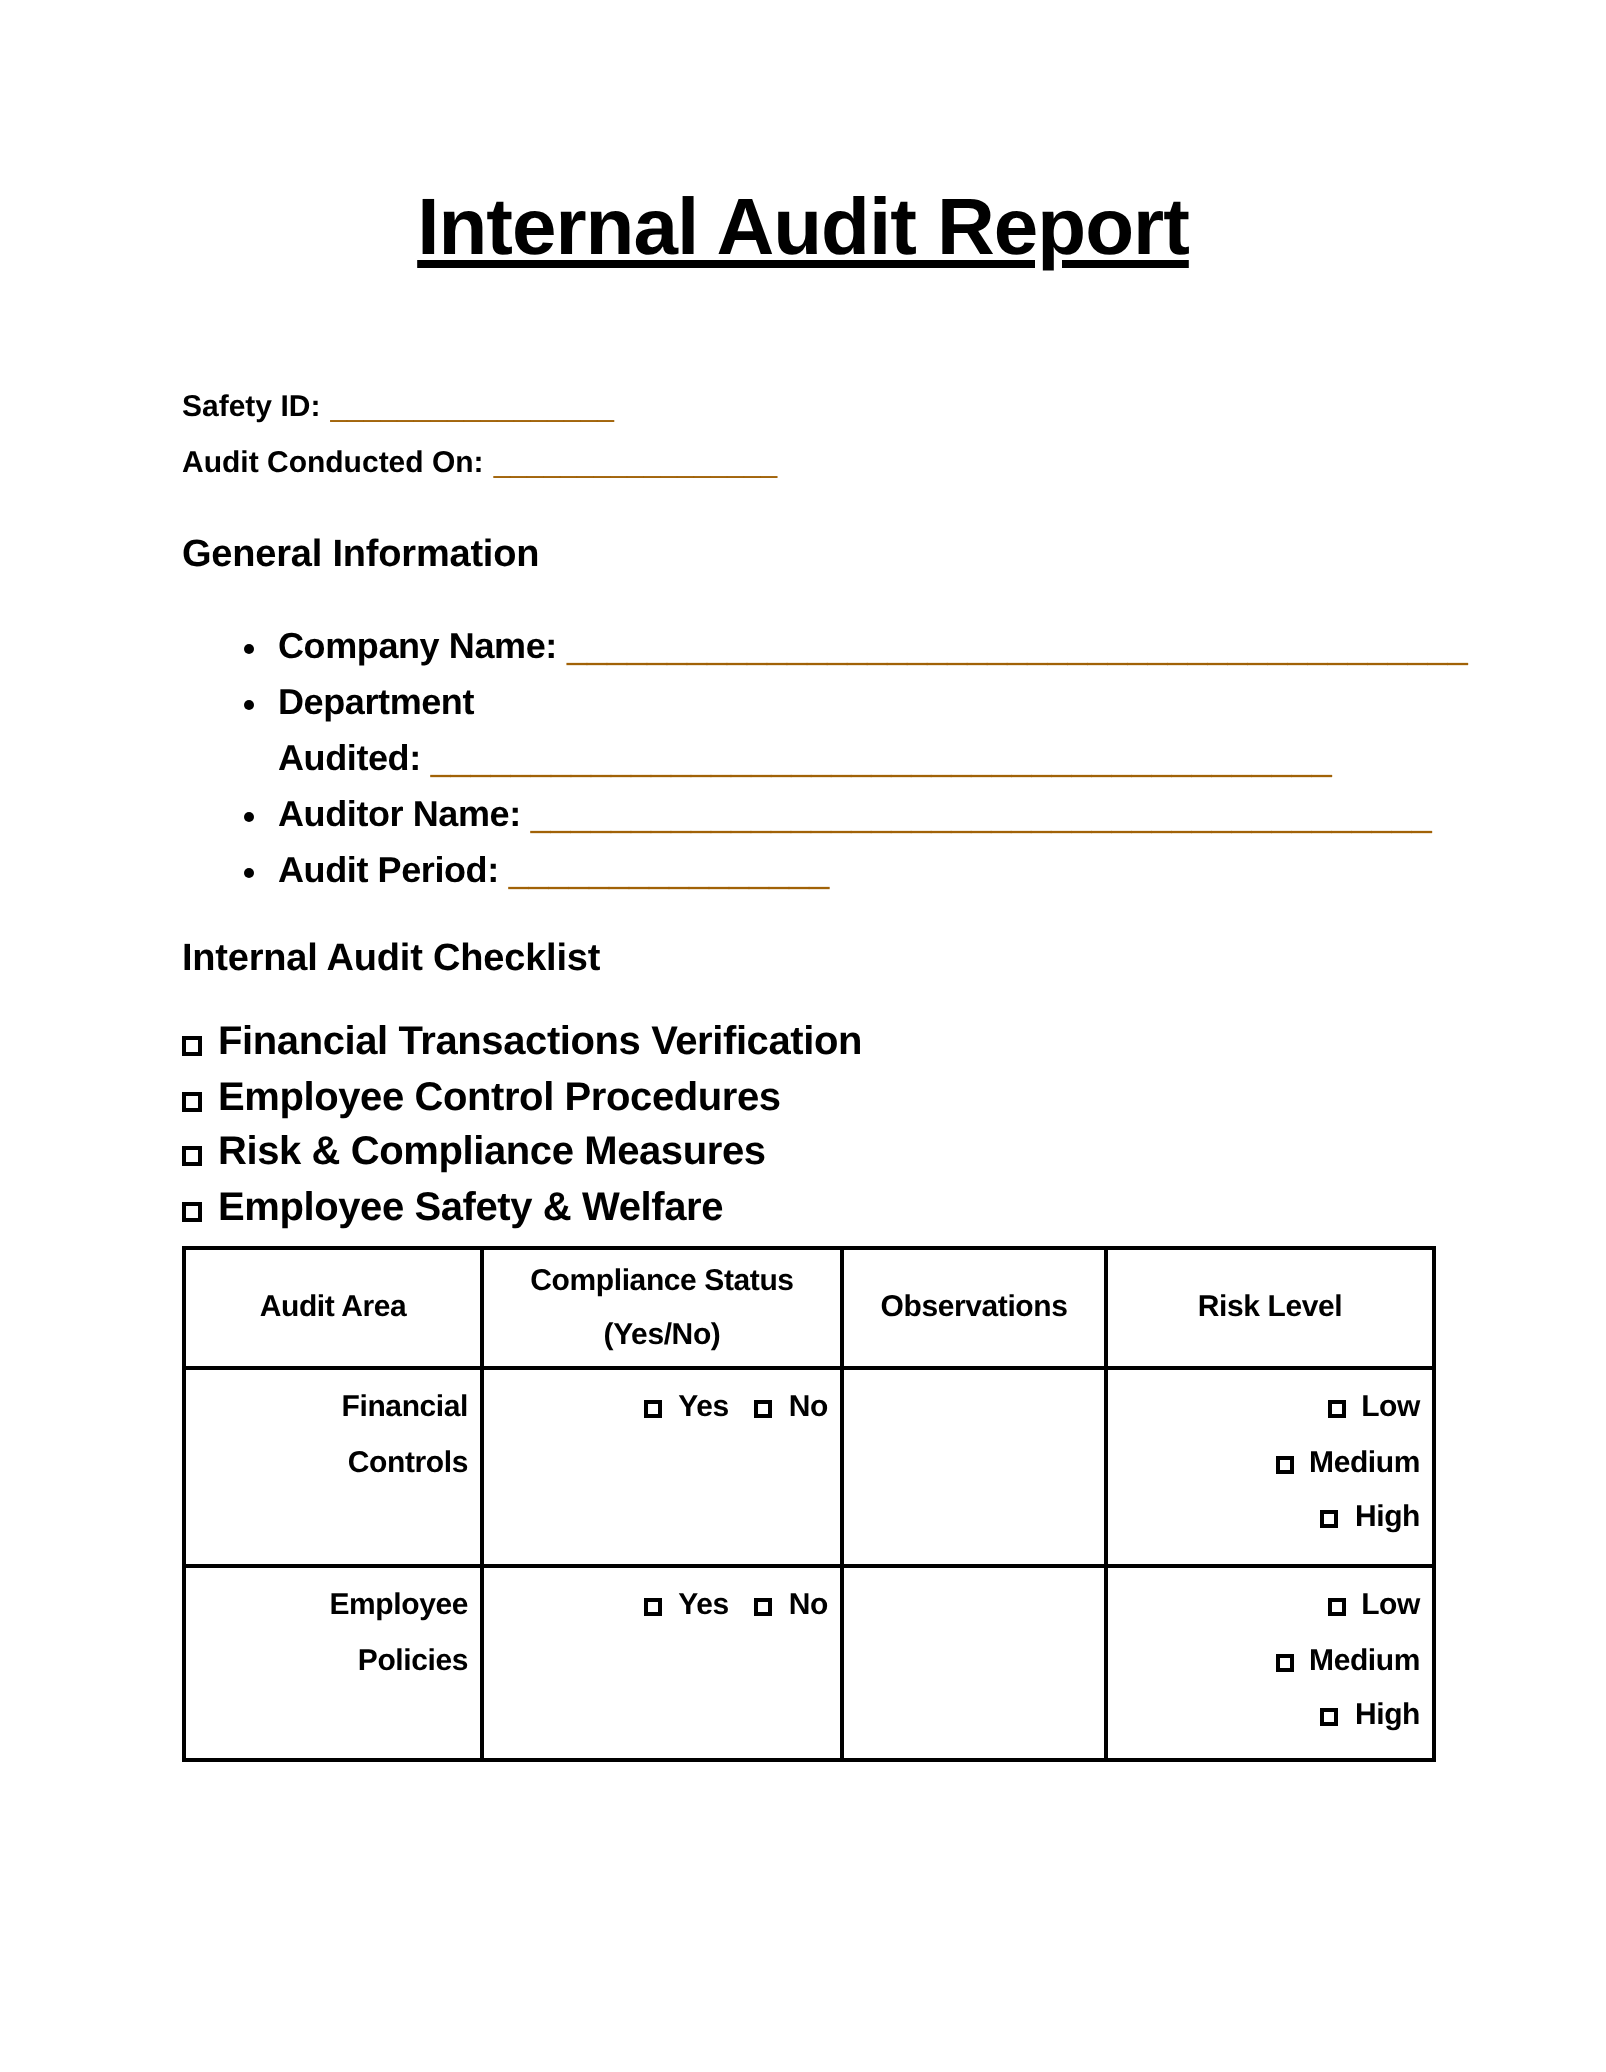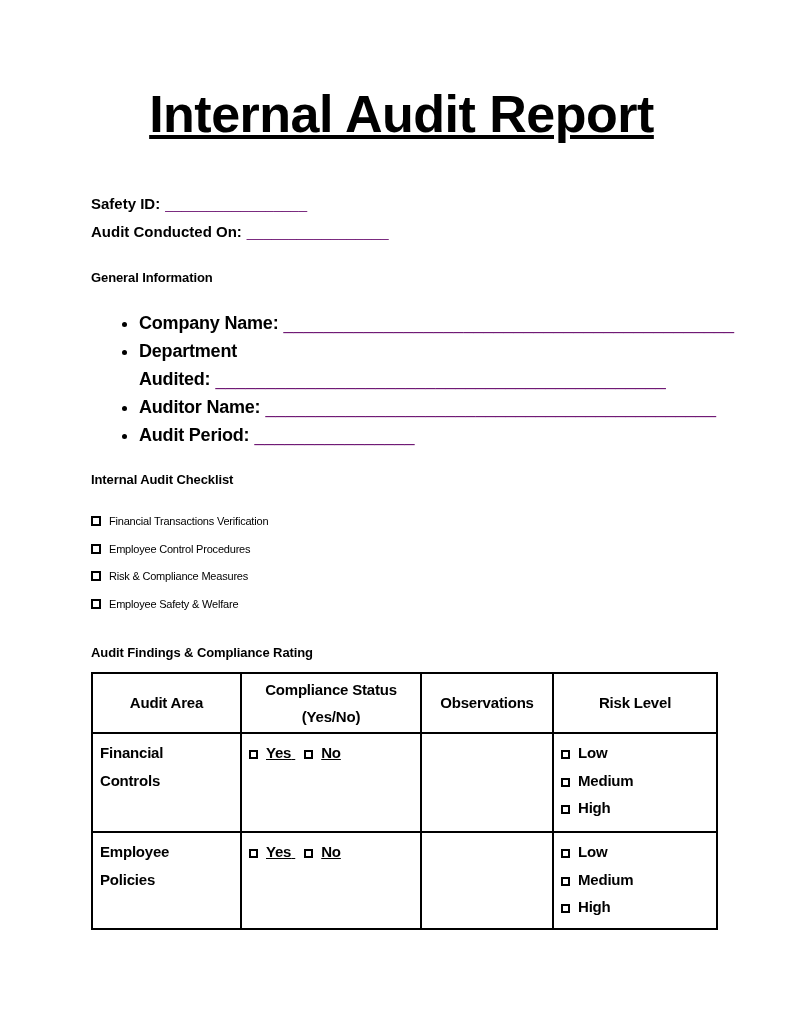--- a/index.html
+++ b/index.html
@@ -5,37 +5,37 @@
   * { margin:0; padding:0; box-sizing:border-box; }
   html,body { background:#fff; }
   body {
     width:803px; height:1036px;
     font-family:"Liberation Sans", "DejaVu Sans", sans-serif;
     color:#000; overflow:hidden;
   }
   .page { width:803px; height:1036px; background:#fff; position:relative; }
   .title {
     margin-top:88px; text-align:center;
-    font-size:52px; line-height:52px; font-weight:700;
+    font-size:40px; line-height:52px; font-weight:700;
     text-decoration:underline; text-decoration-thickness:4px; text-underline-offset:3px;
     letter-spacing:-0.5px;
   }
   .content { padding-left:91px; padding-right:60px; }
   .meta { margin-top:50px; font-size:15px; line-height:28px; }
   .lbl { font-weight:700; margin-right:5px; }
-  .fill { font-weight:400; color:#701a75; letter-spacing:0; }
+  .fill { font-weight:400; color:#a16207; letter-spacing:0; }
   .h {
-    font-weight:700; font-size:13px; line-height:28px; letter-spacing:-0.1px;
+    font-weight:700; font-size:19px; line-height:28px; letter-spacing:-0.1px;
   }
   .h-general { margin-top:18px; }
   .bullets { margin:17px 0 0 0; padding-left:48px; list-style:disc; }
   .bullets li { font-size:18px; line-height:28px; letter-spacing:-0.2px; }
   .h-checklist { margin-top:17px; }
   .checks { margin-top:14px; }
-  .check-item { font-size:11px; line-height:27.5px; font-weight:400; letter-spacing:-0.2px; }
+  .check-item { font-size:20px; line-height:27.5px; font-weight:700; letter-spacing:-0.2px; }
   .cbx {
     display:inline-block; width:9px; height:9px; border:2px solid #000;
     margin-right:8px; background:#fff;
   }
   .check-item .cbx { width:10px; height:10px; vertical-align:-1px; }
   .h-findings { margin-top:21px; }
   table.findings {
     border-collapse:collapse; margin-top:5px; table-layout:fixed;
     width:625px;
   }
@@ -47,24 +47,24 @@
   table.findings thead tr { height:60px; }
   table.findings th {
     font-size:15px; font-weight:700; text-align:center; vertical-align:middle;
     line-height:27.5px; letter-spacing:-0.2px; padding:0 4px;
   }
   th .th-wrap { display:inline-block; max-width:152px; }
   table.findings tbody tr.r1 { height:99px; }
   table.findings tbody tr.r2 { height:97px;margin-top:36px; }
   table.findings td {
     vertical-align:top; font-size:15px; line-height:27.5px;
-    padding:5px 6px 0 7px; letter-spacing:-0.2px;
+    padding:5px 6px 0 7px; letter-spacing:-0.2px;text-align:right;
   }
   td .area-text { display:inline-block; width:86px; font-weight:700; }
-  td.comp { padding-left:8px;text-decoration:underline; }
+  td.comp { padding-left:8px; }
   td.comp .opt { font-weight:700; white-space:nowrap; }
   td.comp .opt + .opt { margin-left:9px; }
   td.risk { padding-left:9px; }
   td.risk .opt { font-weight:700; line-height:27.5px; }
   td.risk .cbx { vertical-align:-1px; }
   td.comp .cbx { vertical-align:-1px; }
 </style>
 </head>
 <body>
 
@@ -90,21 +90,20 @@
 
     <p class="h h-checklist">Internal Audit Checklist</p>
 
     <div class="checks">
       <div class="check-item"><span class="cbx"></span><span>Financial Transactions Verification</span></div>
       <div class="check-item"><span class="cbx"></span><span>Employee Control Procedures</span></div>
       <div class="check-item"><span class="cbx"></span><span>Risk &amp; Compliance Measures</span></div>
       <div class="check-item"><span class="cbx"></span><span>Employee Safety &amp; Welfare</span></div>
     </div>
 
-    <p class="h h-findings">Audit Findings &amp; Compliance Rating</p>
 
     <table class="findings">
       <colgroup>
           <col class="c1">
           <col class="c2">
           <col class="c3">
           <col class="c4">
         </colgroup>
       <thead>
         <tr>

